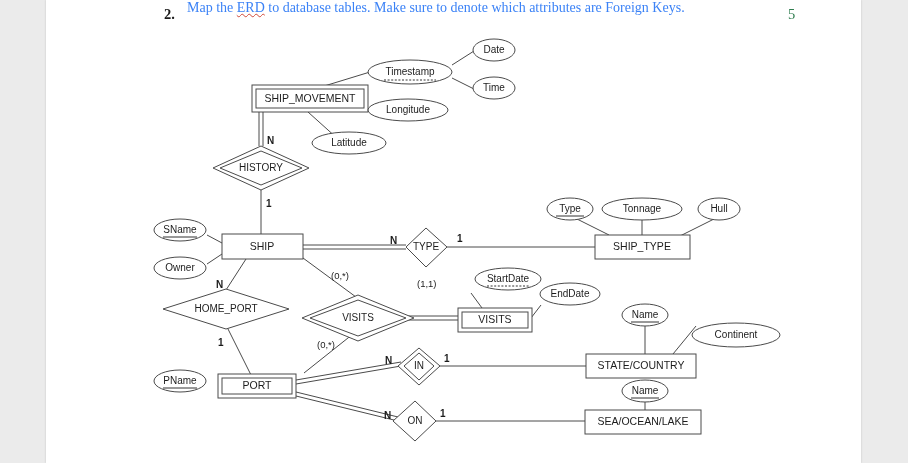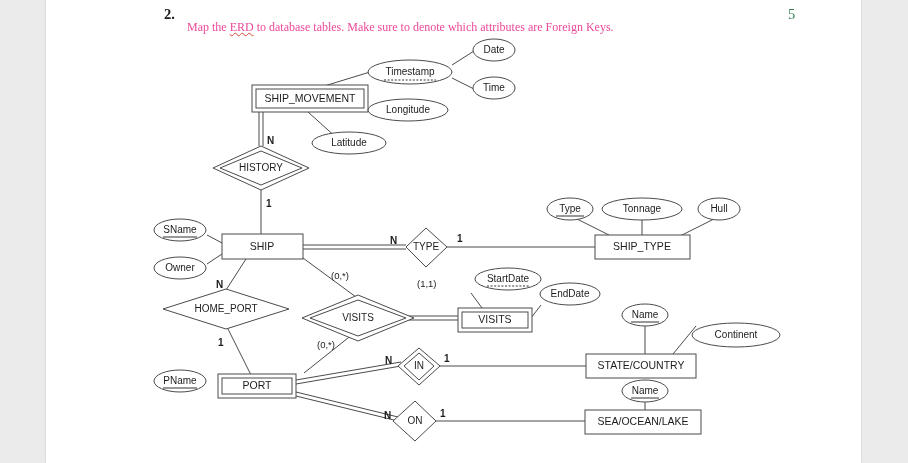--- a/index.html
+++ b/index.html
@@ -31,24 +31,24 @@
     left: 118px;
     top: 6px;
     font-family: "Liberation Serif", serif;
     font-size: 14.5px;
     font-weight: bold;
     color: #1a1a1a;
   }
   #qtext {
     position: absolute;
     left: 141px;
-    top: 20px;
+    top: 0;
     font-family: "Liberation Serif", serif;
-    font-size: 12px;
-    color: #ec4899;
+    font-size: 14px;
+    color: #3b82f6;
     white-space: nowrap;
   }
   .erd-underline-squiggle {
     text-decoration: underline;
     text-decoration-color: #d04a3a;
     text-decoration-style: wavy;
     text-decoration-thickness: 1px;
   }
   #qmarks {
     position: absolute;

